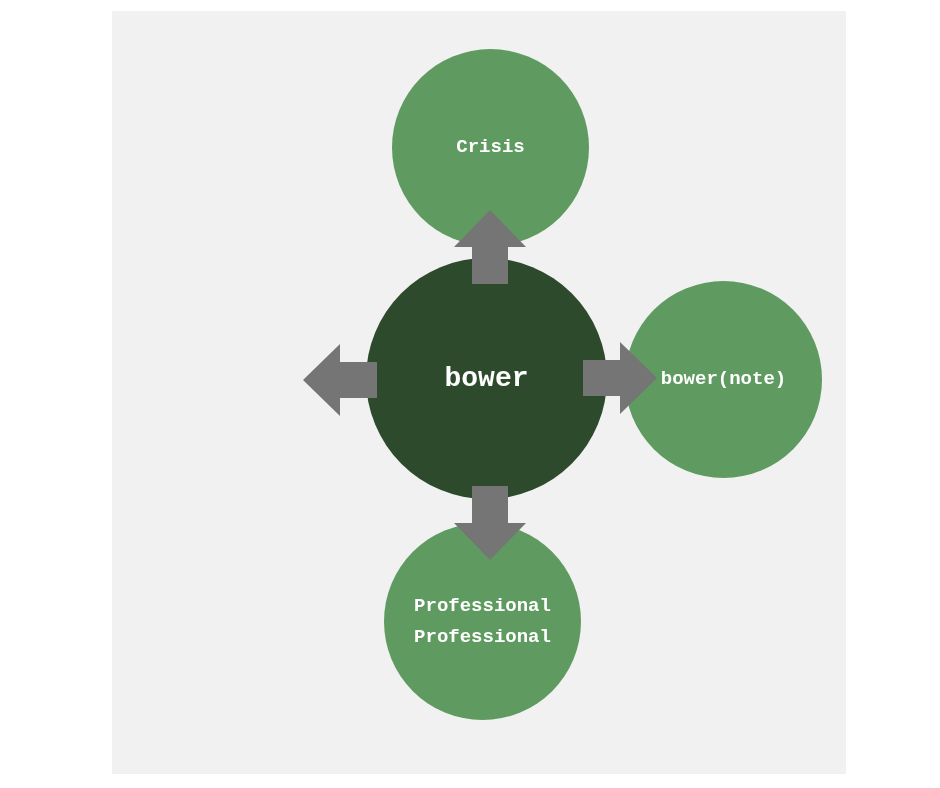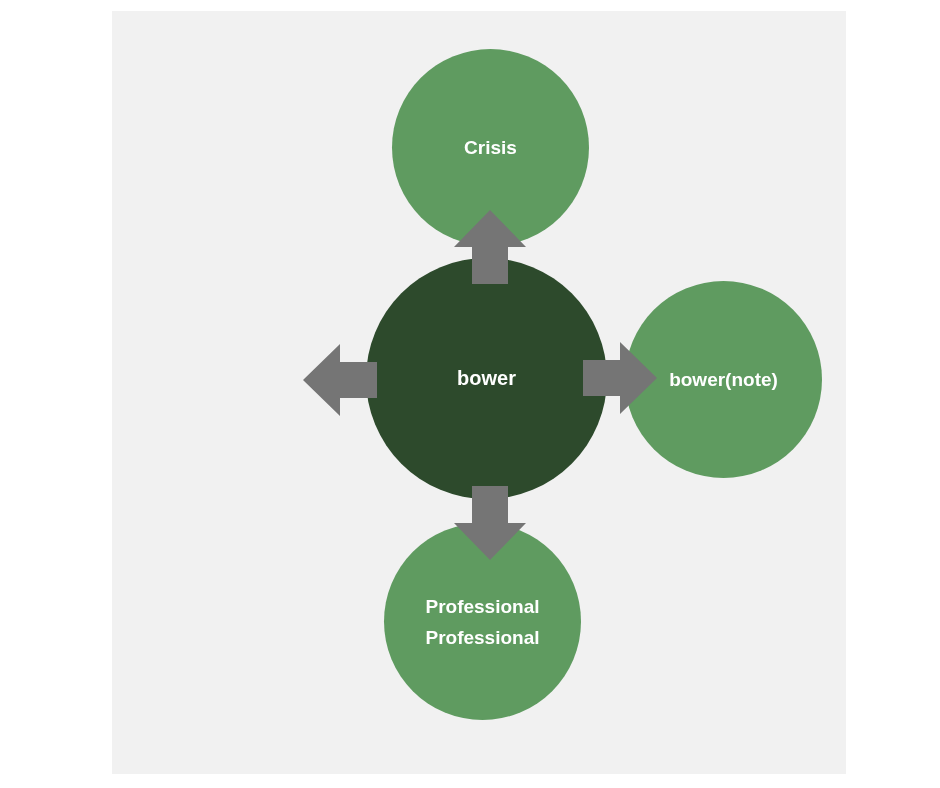--- a/index.html
+++ b/index.html
@@ -16,20 +16,21 @@
     background: var(--page-bg);
     font-family: "Liberation Sans", "DejaVu Sans", sans-serif;
     overflow: hidden;
   }
   .page { position: relative; width: 940px; height: 788px; }
   .canvas {
     position: absolute;
     left: 112px; top: 11px;
     width: 734px; height: 763px;
     background: var(--canvas-bg);
+    font-family: Liberation Mono, monospace;
   }
   .node {
     position: absolute;
     border-radius: 50%;
     display: flex;
     flex-direction: column;
     align-items: center;
     justify-content: center;
     text-align: center;
     color: var(--text-color);
@@ -37,21 +38,21 @@
   }
   .node.satellite {
     width: 197px; height: 197px;
     background: var(--node-fill);
     font-size: 19px;
     line-height: 31px;
   }
   .node.center {
     width: 241px; height: 241px;
     background: var(--center-fill);
-    font-size: 20px;
+    font-size: 28px;
     line-height: 33px;
   }
   .node-top    { left: 280px; top: 38px;  }
   .node-left   { left: 30px;  top: 262px; }
   .node-right  { left: 513px; top: 270px; }
   .node-bottom { left: 272px; top: 512px; }
   .node-center { left: 254px; top: 247px; }
 
   .arrow { position: absolute; background: var(--arrow-fill); }
   .arrow-up {

